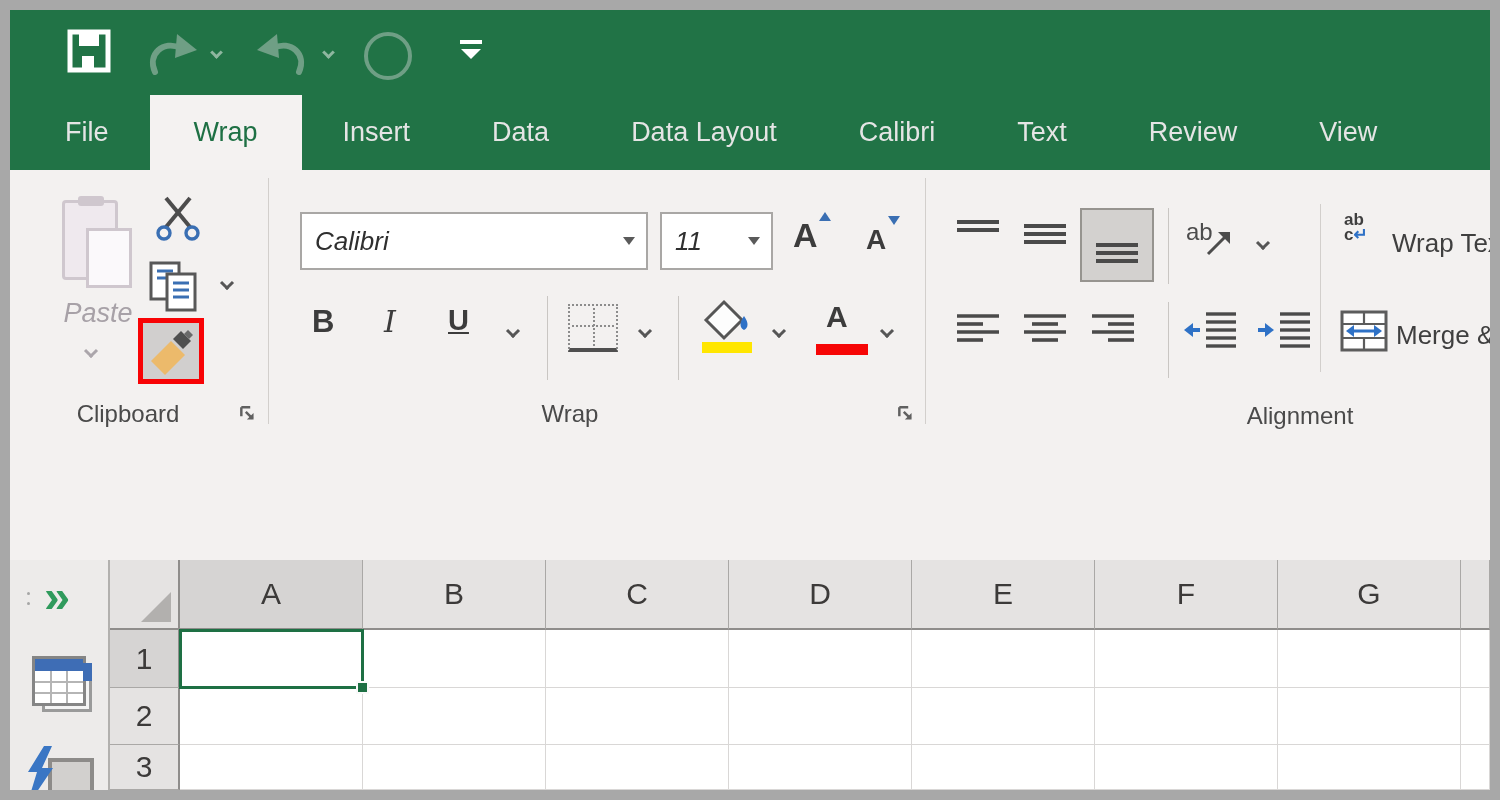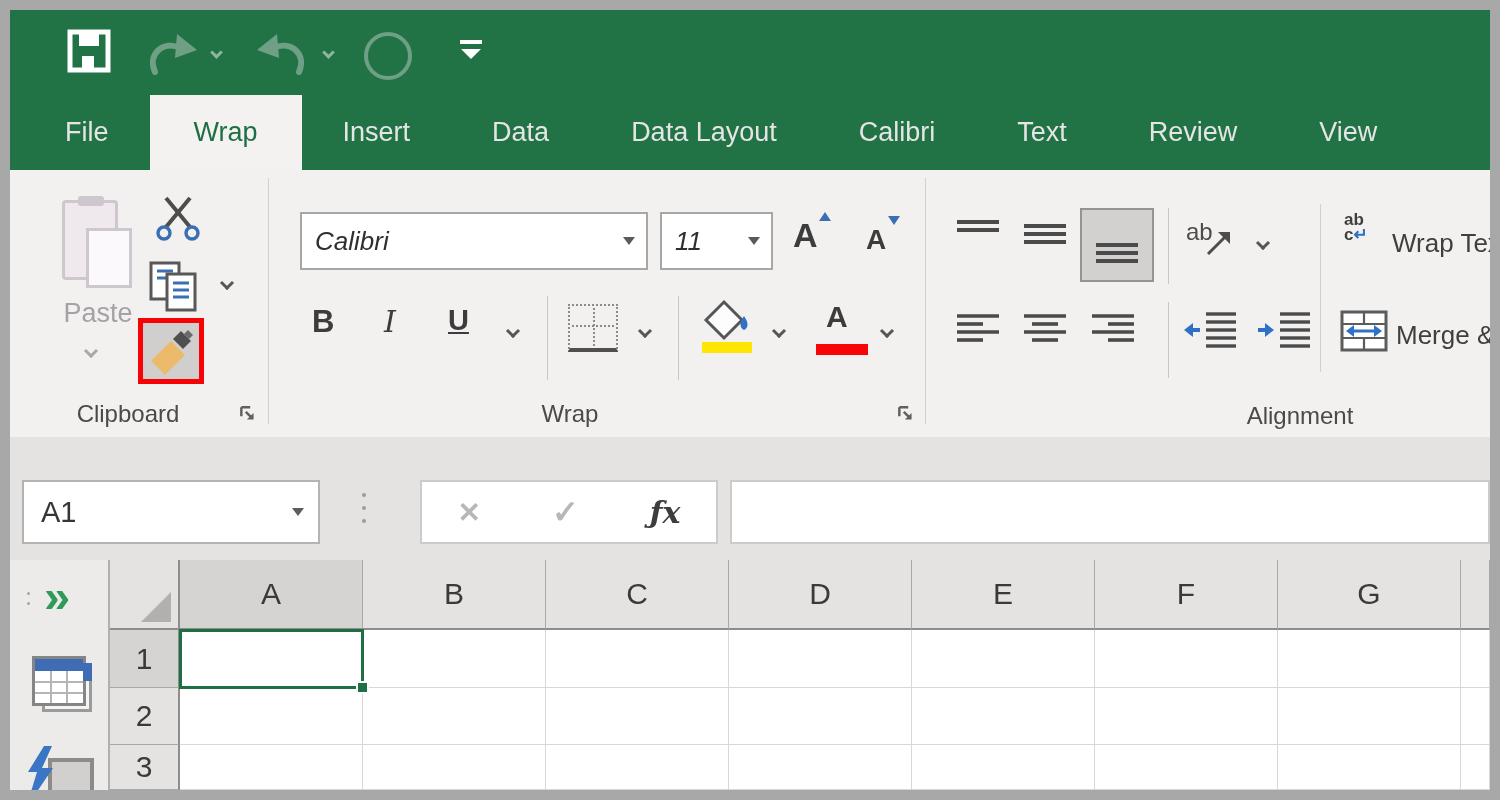--- a/index.html
+++ b/index.html
@@ -147,21 +147,21 @@
 
   <div class="ribbon">
 
     <div>
       <div>
         <span class="paste-icon" style="left:46px;top:26px;">
           <span class="clip-back"></span>
               <span class="clip-top"></span>
               <span class="clip-page"></span>
         </span>
-        <span class="paste-label" style="left:40px;top:128px;width:96px;text-align:center;">Paste</span>
+        <span class="paste-label" style="left:40px;top:128px;width:96px;text-align:center;font-style:italic;">Paste</span>
         <span class="chv" style="position:absolute;left:76px;top:176px;border-color:#aba6ab;"></span>
       </div>
       <span style="position:absolute;left:143px;top:24px;">
         <svg width="50" height="48" viewBox="0 0 50 48">
           <line x1="13" y1="4" x2="37" y2="33" stroke="#4c4c4c" stroke-width="4"></line>
           <line x1="37" y1="4" x2="13" y2="33" stroke="#4c4c4c" stroke-width="4"></line>
           <circle cx="11" cy="39" r="6" fill="none" stroke="#3a6fb3" stroke-width="3.4"></circle>
           <circle cx="39" cy="39" r="6" fill="none" stroke="#3a6fb3" stroke-width="3.4"></circle>
         </svg>
       </span>
@@ -341,37 +341,20 @@
           <line x1="12" y1="21" x2="36" y2="21" stroke="#2e71c6" stroke-width="3"></line>
           <polygon points="6,21 14,15 14,27" fill="#2e71c6"></polygon>
           <polygon points="42,21 34,15 34,27" fill="#2e71c6"></polygon>
         </svg>
       </span>
       <span class="ribbon-text" style="left:1386px;top:150px;">Merge &amp; Center</span>
       <div class="grp-label" style="left:1180px;top:232px;width:220px;">Alignment</div>
     </div>
   </div>
 
-  <div class="fbar">
-    <div class="fbox" style="left:12px;top:43px;width:298px;height:64px;">
-      <span class="namebox-val">A1</span>
-      <span class="tri-down" style="border-top-color:#5c5c5c;margin-right:14px;"></span>
-    </div>
-    <span class="dots" style="left:352px;top:56px;">
-          <i></i>
-          <i></i>
-          <i></i>
-        </span>
-    <div class="fbox light" style="left:410px;top:43px;width:298px;height:64px;justify-content:space-around;">
-      <span class="dim-glyph">✕</span>
-      <span class="dim-glyph" style="font-size:32px;">✓</span>
-      <span class="fx-glyph">ƒx</span>
-    </div>
-    <div class="fbox light" style="left:720px;top:43px;width:760px;height:64px;"></div>
-  </div>
 
   <div class="sheet">
     <div class="side">
       <span class="side-dots">
             <i></i>
             <i></i>
           </span>
       <span class="expand-glyph">»</span>
       <span class="tbl">
         <span class="tbl-back"></span>

